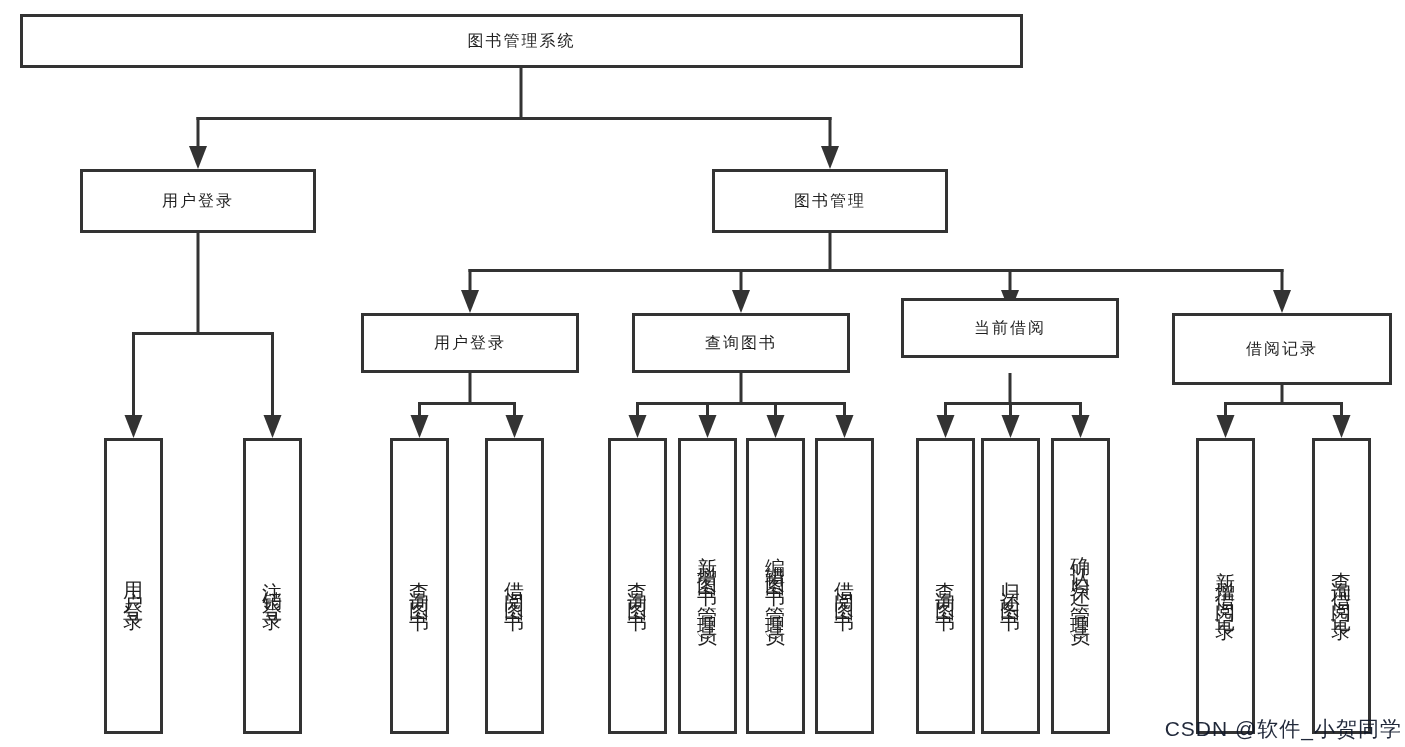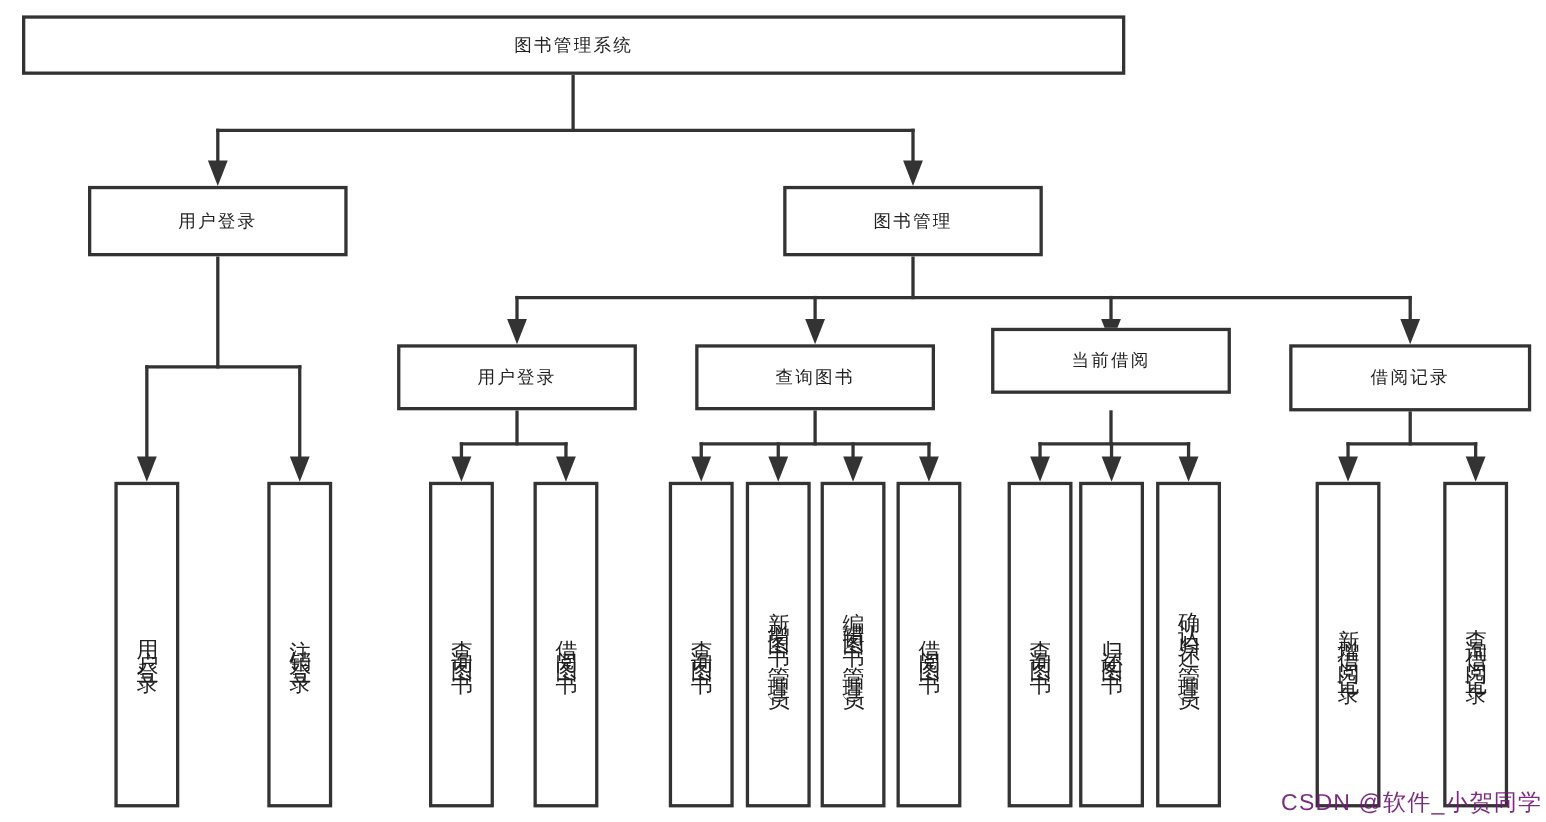--- a/index.html
+++ b/index.html
@@ -52,21 +52,21 @@
     letter-spacing: 10px;
     line-height: 1;
     white-space: nowrap;
   }
   .watermark {
     position: absolute;
     right: 3px;
     bottom: 4px;
     font-size: 21px;
     letter-spacing: 1px;
-    color: #701a75;
+    color: #0f172a;
     opacity: 0.92;
     z-index: 5;
     white-space: nowrap;
   }
 </style>
 </head>
 <body>
 
 <div class="canvas">
 
@@ -152,21 +152,21 @@
 
   <div class="node node-h" style="left:361px;top:313px;width:218px;height:60px">
     <span>用户登录</span>
   </div>
   <div class="node node-h" style="left:632px;top:313px;width:218px;height:60px">
     <span>查询图书</span>
   </div>
   <div class="node node-h" style="left:901px;top:298px;width:218px;height:60px">
     <span>当前借阅</span>
   </div>
-  <div class="node node-h" style="left:1172px;top:313px;width:220px;height:61px">
+  <div class="node node-h" style="left:1172px;top:313px;width:220px;height:72px">
     <span>借阅记录</span>
   </div>
 
   <div class="node node-v" style="left:104px;top:438px;width:59px;height:296px">
     <span>用户登录</span>
   </div>
   <div class="node node-v" style="left:243px;top:438px;width:59px;height:296px">
     <span>注销登录</span>
   </div>
 

